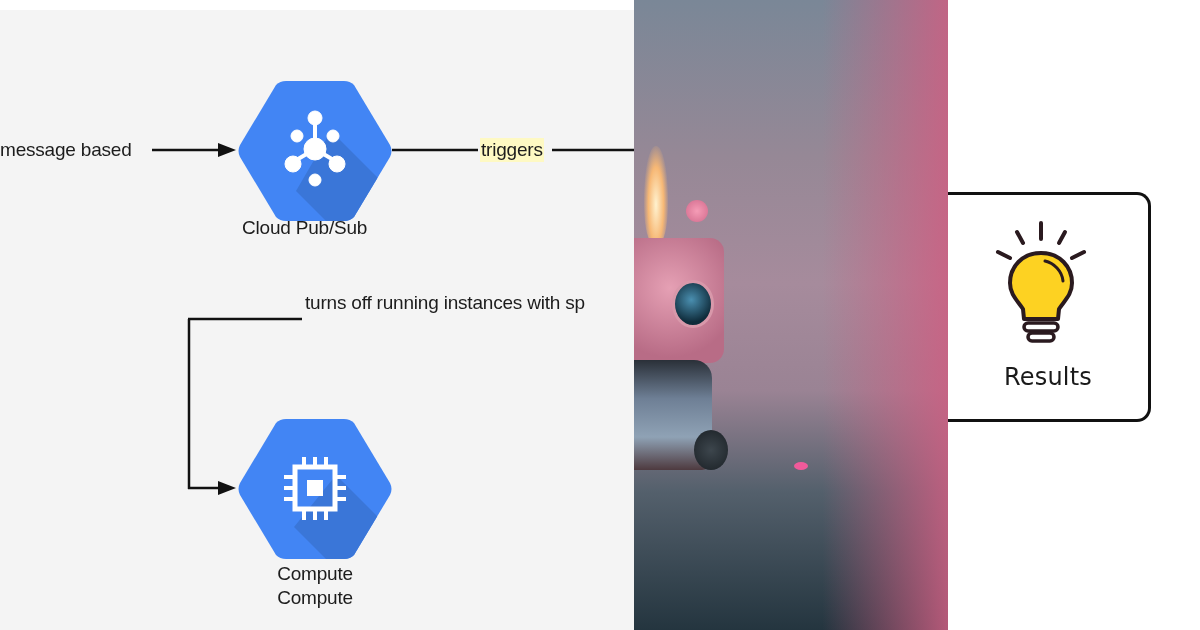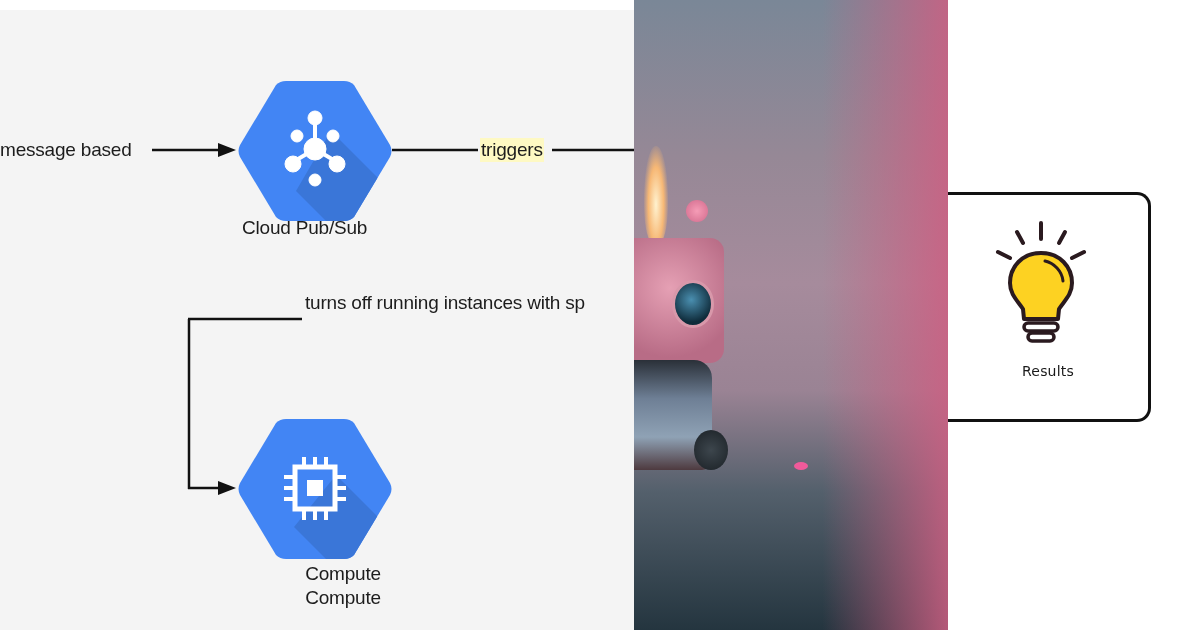--- a/index.html
+++ b/index.html
@@ -58,21 +58,21 @@
       background: #f05a9a;
     }
 
     .results-card {
       position: absolute; left: 948px; top: 192px; width: 203px; height: 230px;
       border: 3px solid #111; border-left: none; border-radius: 0 14px 14px 0; background: #fff;
     }
     .bulb { position: absolute; left: 40px; top: 20px; }
     .results-label {
       position: absolute; left: 0; width: 100%; top: 168px; text-align: center;
-      font-size: 14px; color: #1a1a1a; font-family: "DejaVu Sans", sans-serif; letter-spacing: 0.2px;
+      font-size: 24px; color: #1a1a1a; font-family: "DejaVu Sans", sans-serif; letter-spacing: 0.2px;
     }
   </style>
 </head>
 <body>
 
 <div class="diagram-panel">
   <svg class="lines" width="634" height="620">
 
     <line x1="152" y1="140" x2="222" y2="140" stroke="#111" stroke-width="2.5"></line>
     <polygon points="218,133 236,140 218,147" fill="#111"></polygon>
@@ -137,21 +137,21 @@
           <line x1="90" y1="92" x2="90" y2="101"></line>
         <line x1="48" y1="58" x2="57" y2="58"></line>
           <line x1="48" y1="69" x2="57" y2="69"></line>
           <line x1="48" y1="80" x2="57" y2="80"></line>
         <line x1="101" y1="58" x2="110" y2="58"></line>
           <line x1="101" y1="69" x2="110" y2="69"></line>
           <line x1="101" y1="80" x2="110" y2="80"></line>
       </g>
     </g>
   </svg>
-  <div class="diagram-text" style="left:272px; top:552px; text-align:center; width:86px;margin-left:28px;">
+  <div class="diagram-text" style="left:272px; top:552px; text-align:center; width:86px;">
     <div>Compute</div>
     <div>Compute</div>
   </div>
 </div>
 
 <div class="photo-panel">
   <div class="flame"></div>
   <div class="pink-dot"></div>
   <div class="robot-head"></div>
   <div class="robot-eye"></div>

